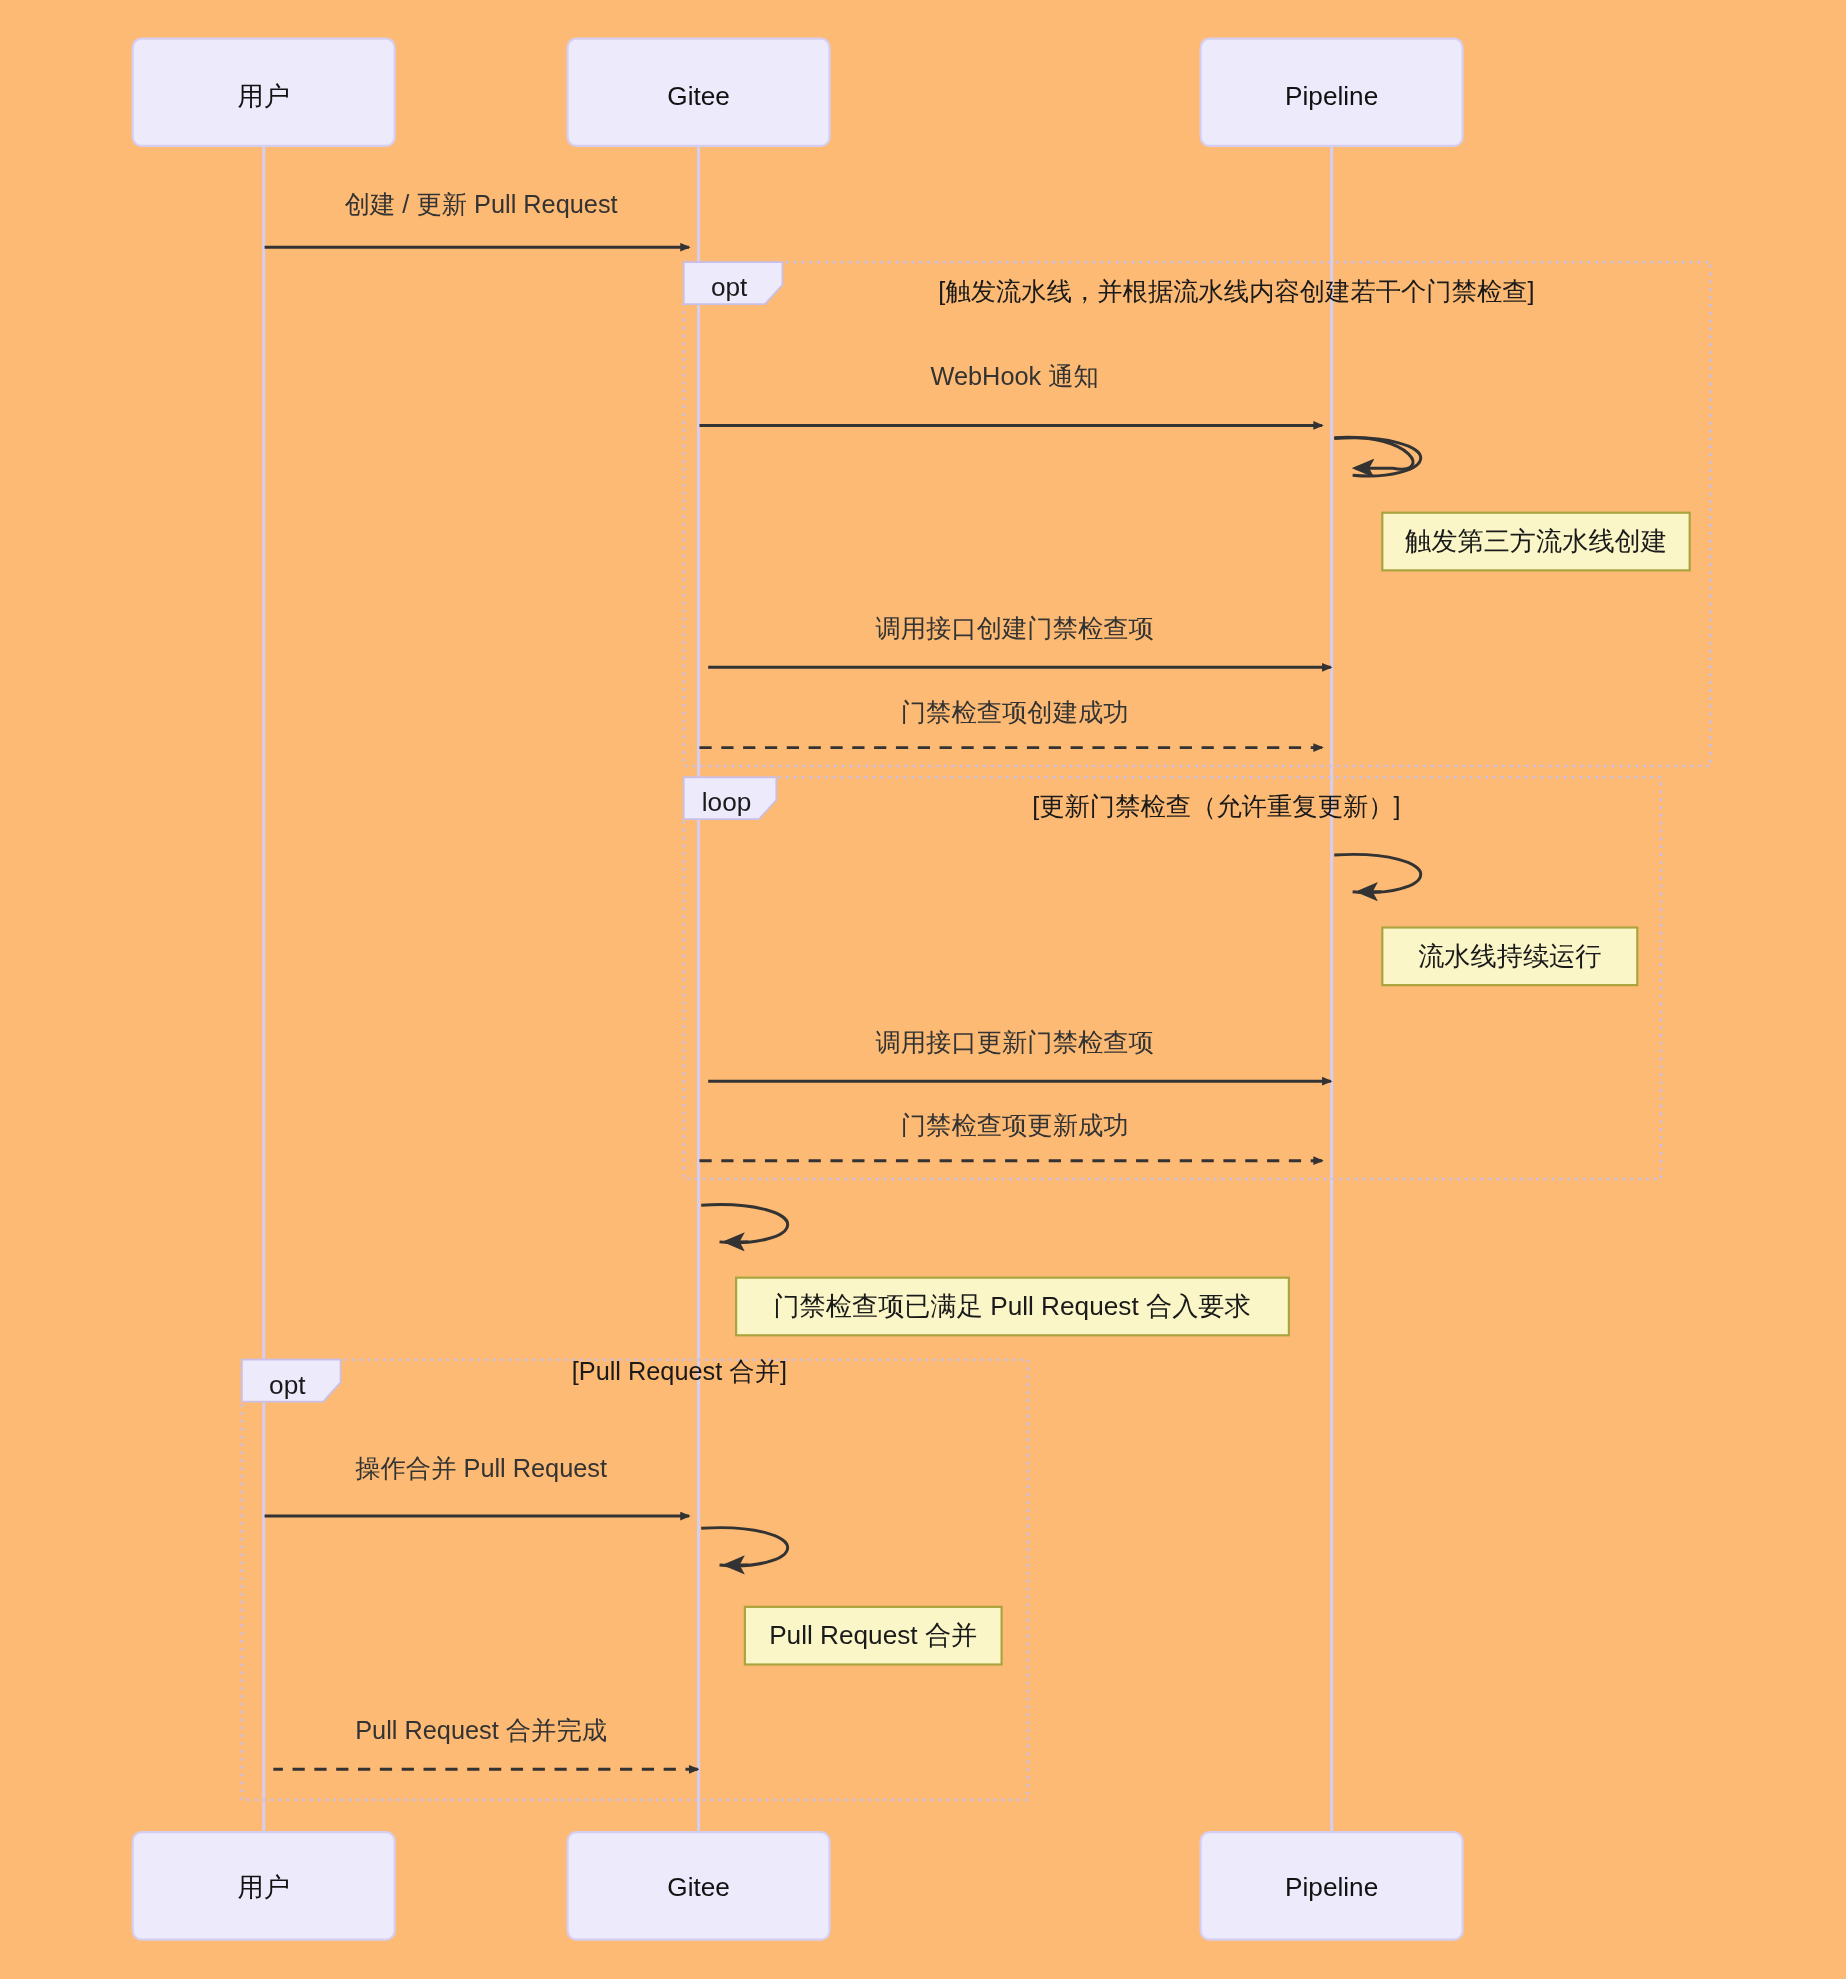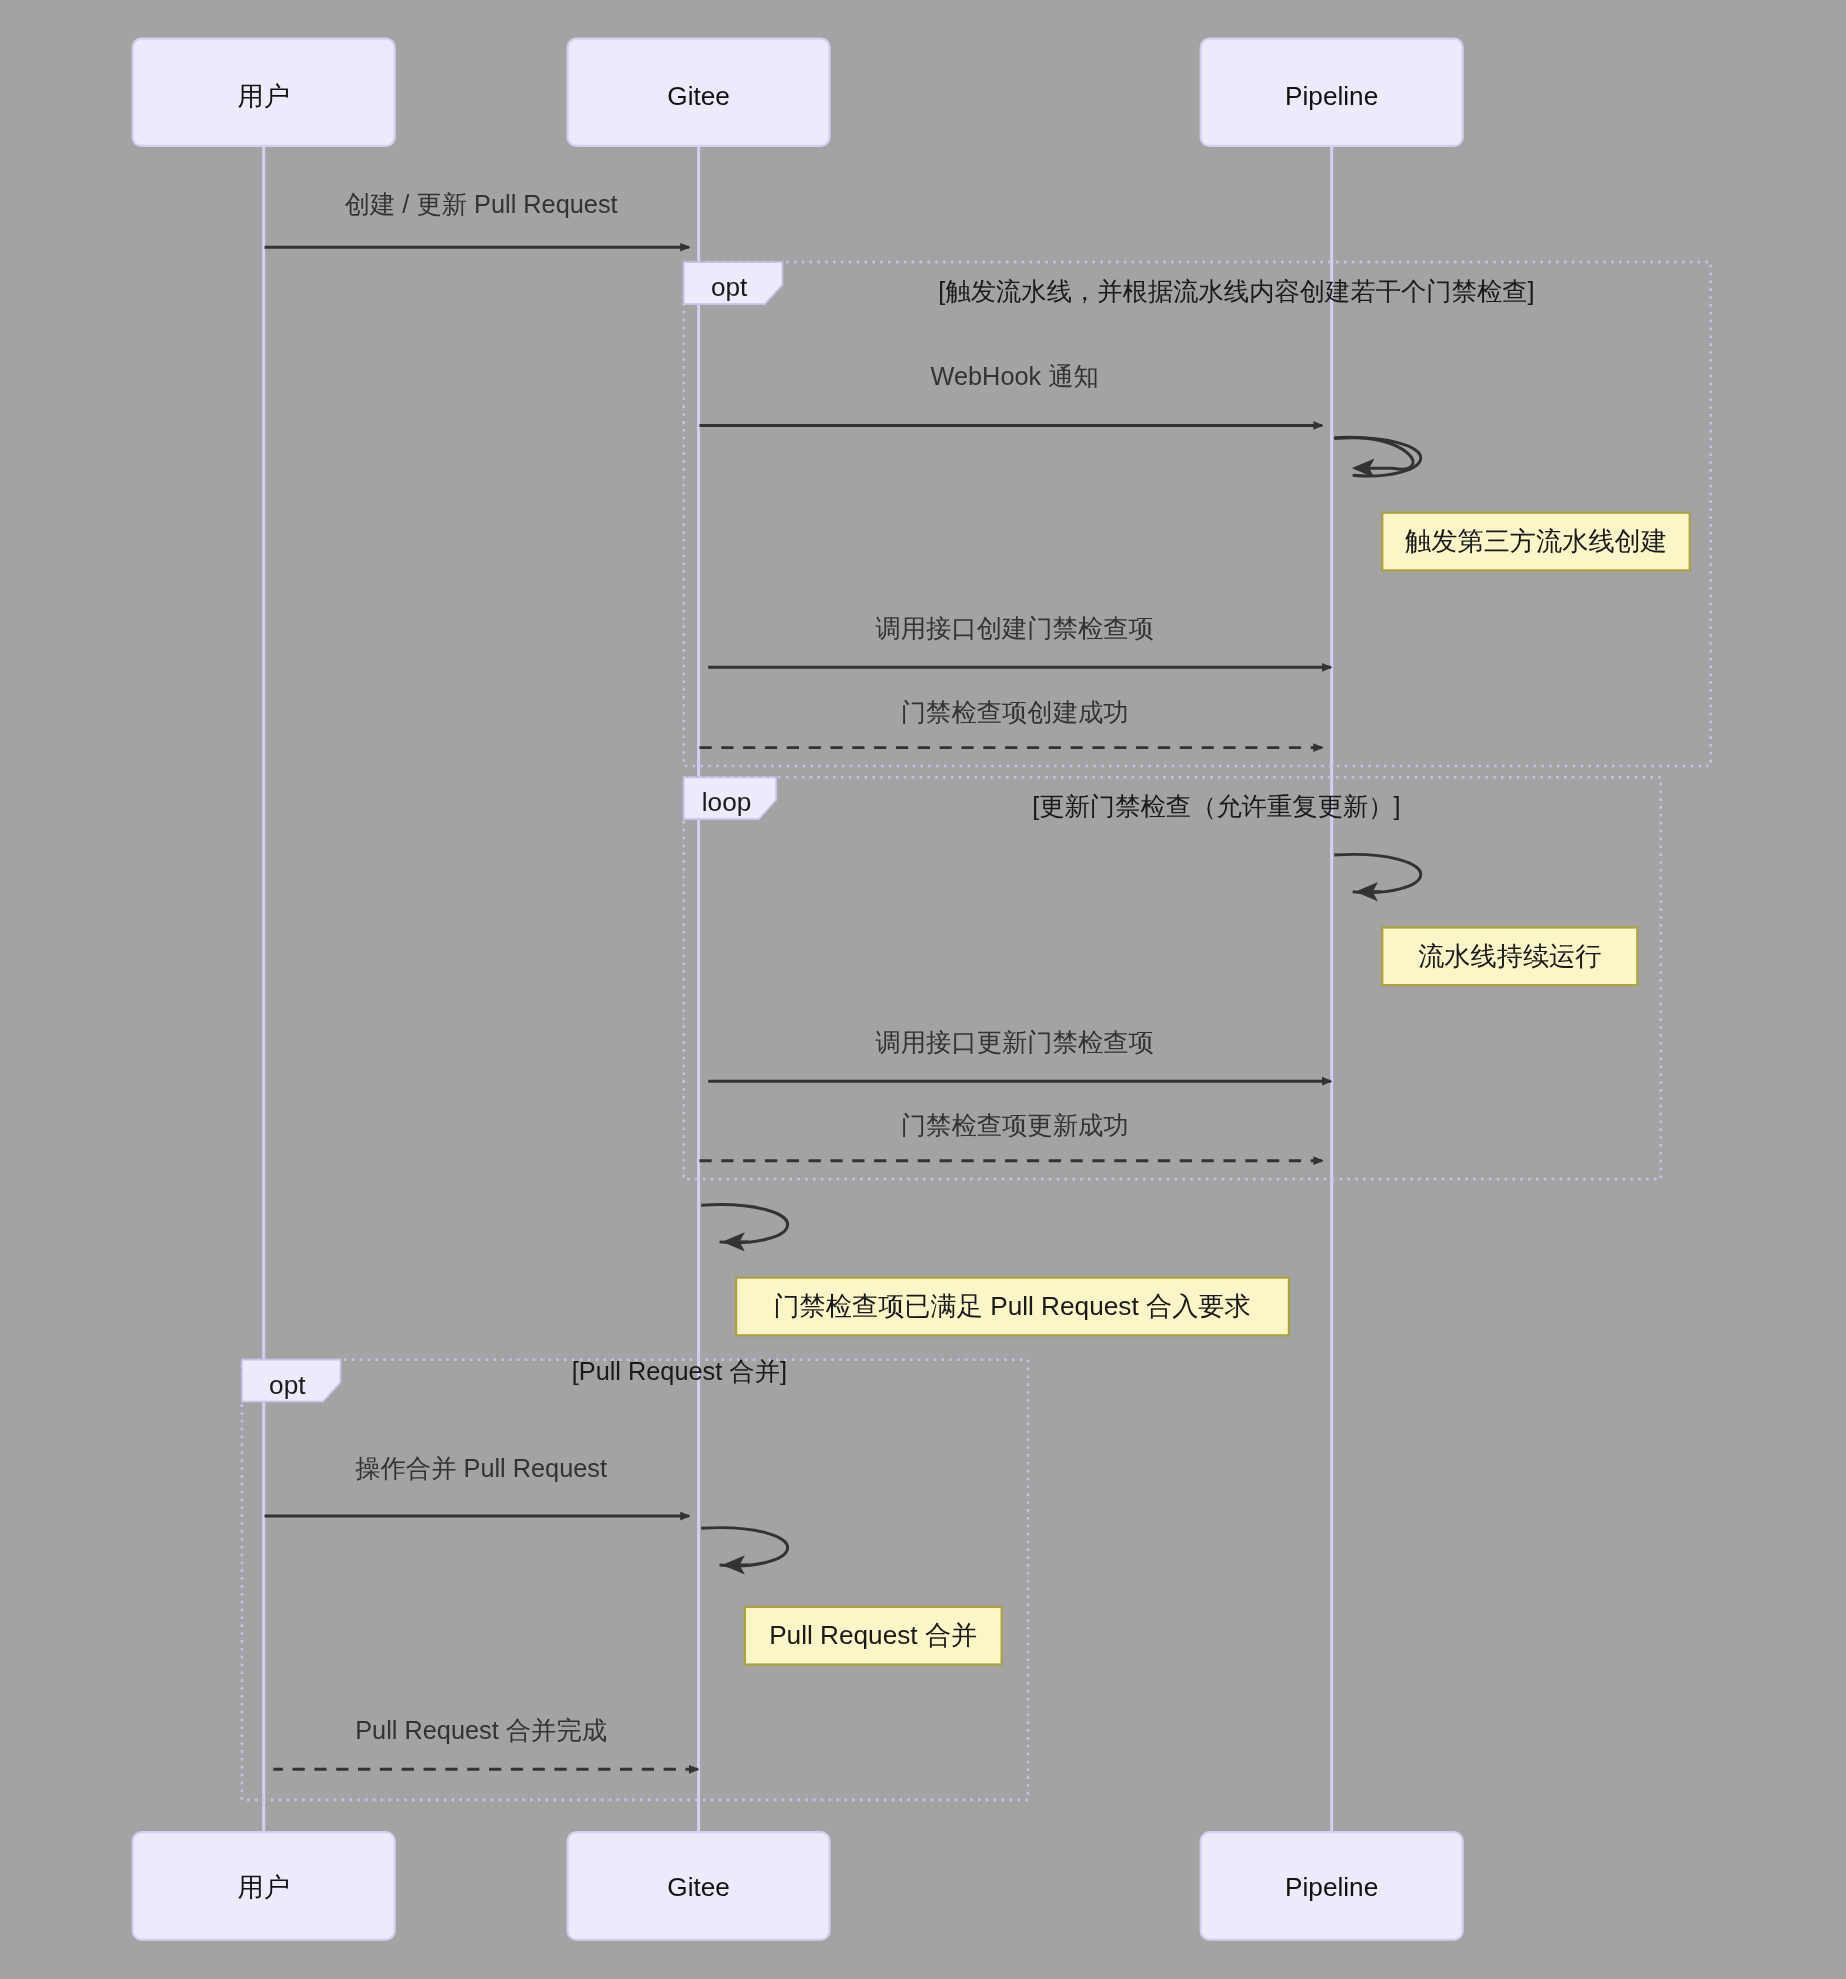--- a/index.html
+++ b/index.html
@@ -10,21 +10,21 @@
   body {
     font-family: "Liberation Sans", "DejaVu Sans", sans-serif;
     width: 1846px;
     height: 1979px;
     overflow: hidden;
   }
   #diagram-root {
     position: relative;
     width: 1846px;
     height: 1979px;
-    background: #a3a3a3;
+    background: #fdba74;
   }
   svg.seq {
     display: block;
     width: 1846px;
     height: 1979px;
   }
   .actor-box {
     fill: #ECEAFB;
     stroke: #D6CEF0;
     stroke-width: 2.5;

